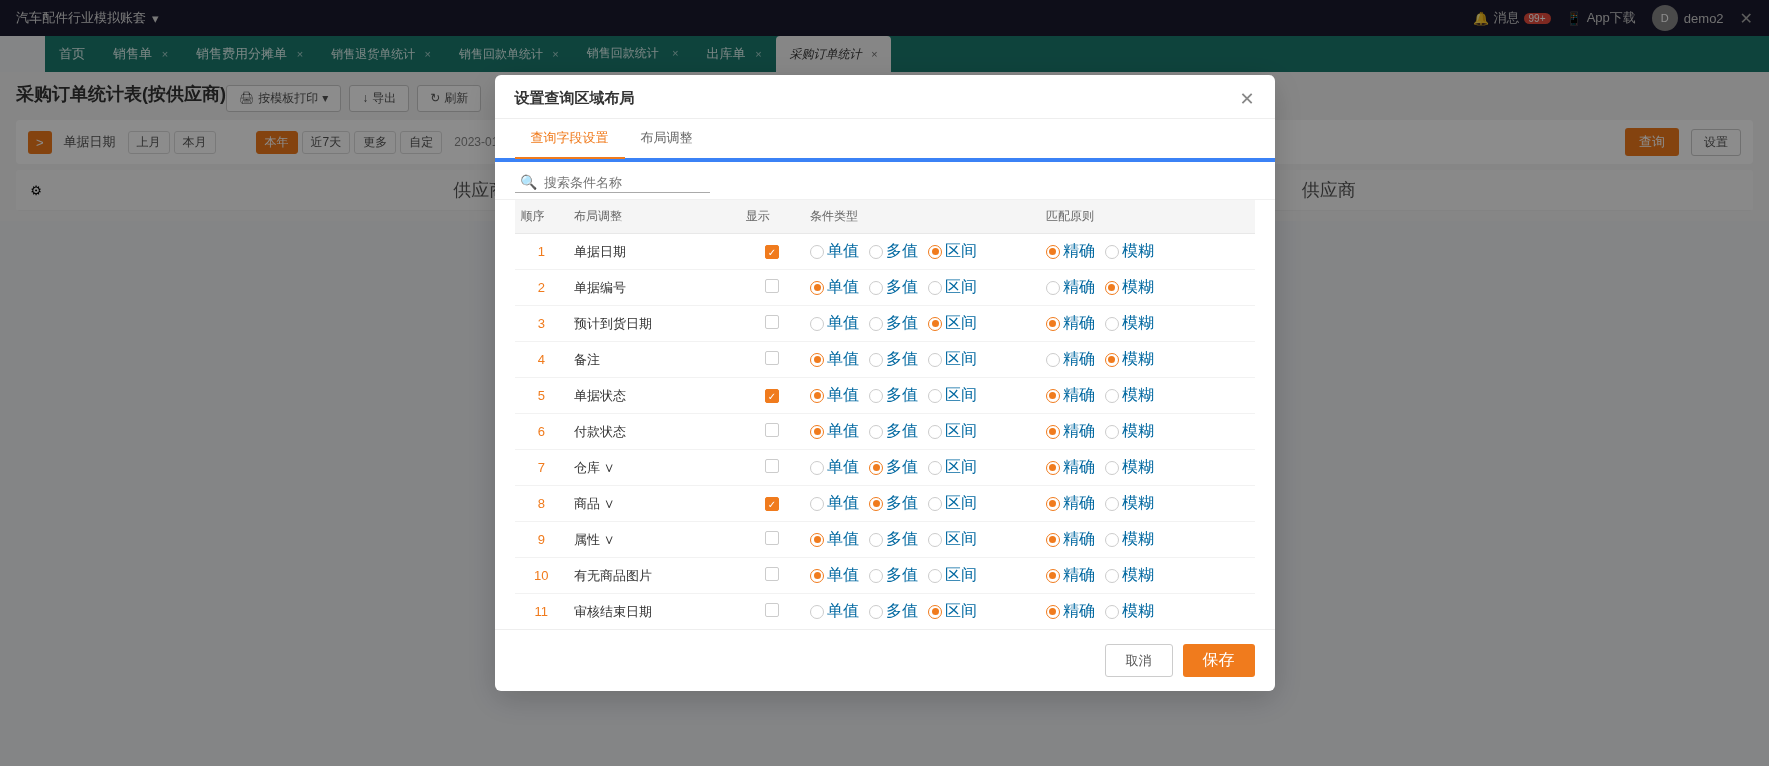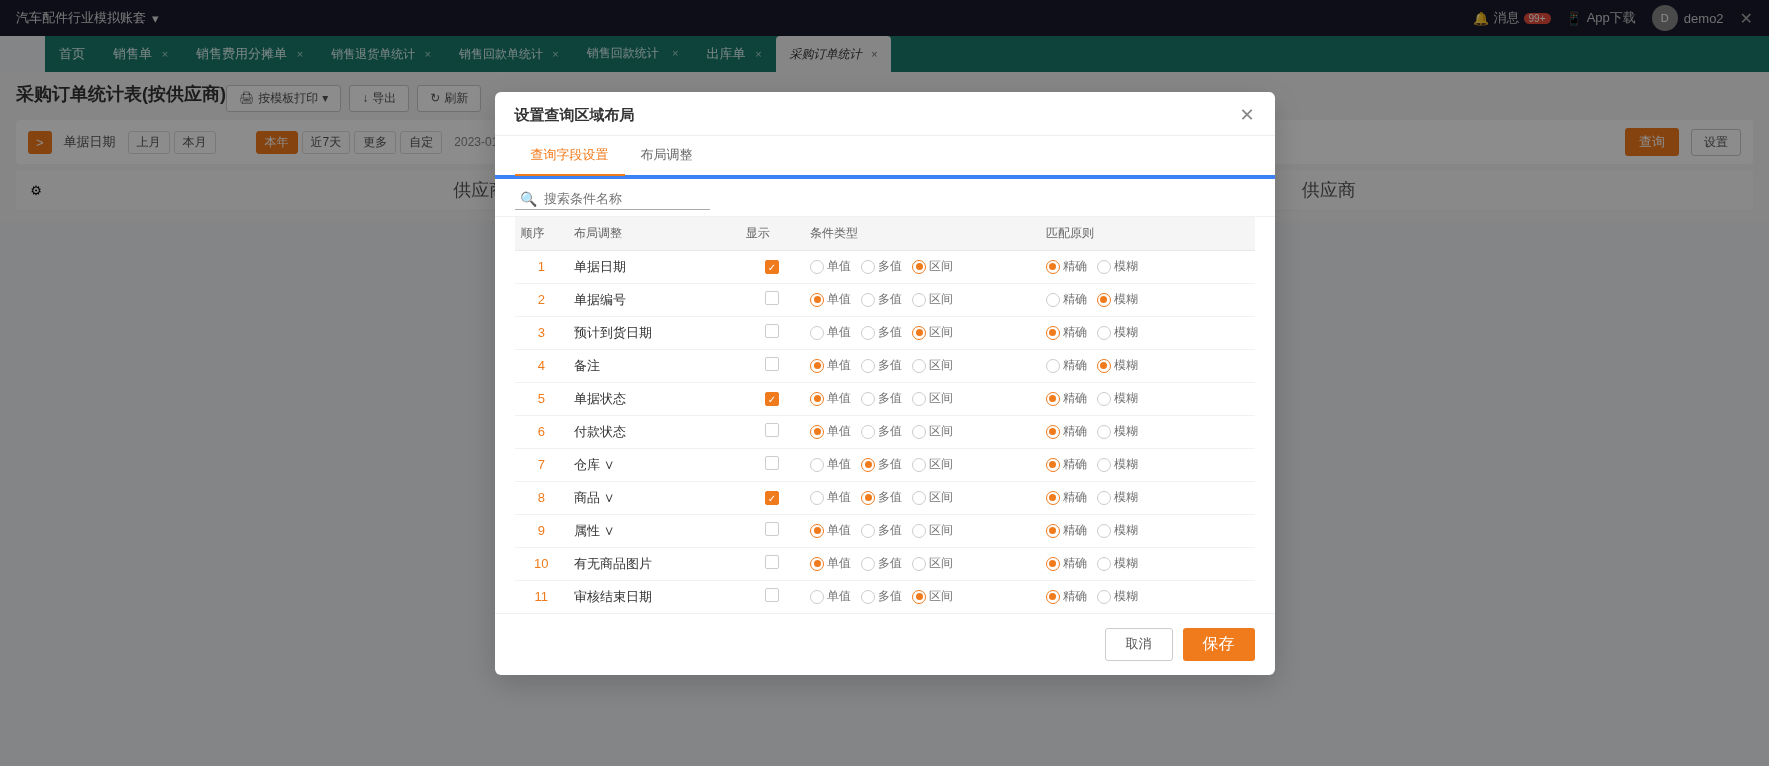--- a/index.html
+++ b/index.html
@@ -177,21 +177,21 @@
     .dialog-table tbody tr:last-child td { border-bottom: none; }
 
     .col-order { width: 50px; text-align: center; color: #f07b1d; font-weight: 500; }
     .col-name { width: 160px; }
     .col-show { width: 60px; text-align: center; }
     .col-type { width: 220px; }
     .col-match { width: 200px; }
 
     
     .radio-group { display: flex; align-items: center; gap: 10px; }
-    .radio-item { display: flex; align-items: center; gap: 3px; font-size: 12px; color: #737373; cursor: pointer; }
+    .radio-item { display: flex; align-items: center; gap: 3px; font-size: 16px; color: #0369a1; cursor: pointer; }
     .radio-circle {
       width: 14px; height: 14px; border-radius: 50%; border: 1.5px solid #ccc;
       display: flex; align-items: center; justify-content: center;
     }
     .radio-circle.checked { border-color: #f07b1d; }
     .radio-circle.checked::after { content: ''; width: 7px; height: 7px; border-radius: 50%; background: #f07b1d; display: block; }
     .checkbox-box {
       width: 14px; height: 14px; border: 1.5px solid #ccc; border-radius: 2px;
       display: flex; align-items: center; justify-content: center;
     }

